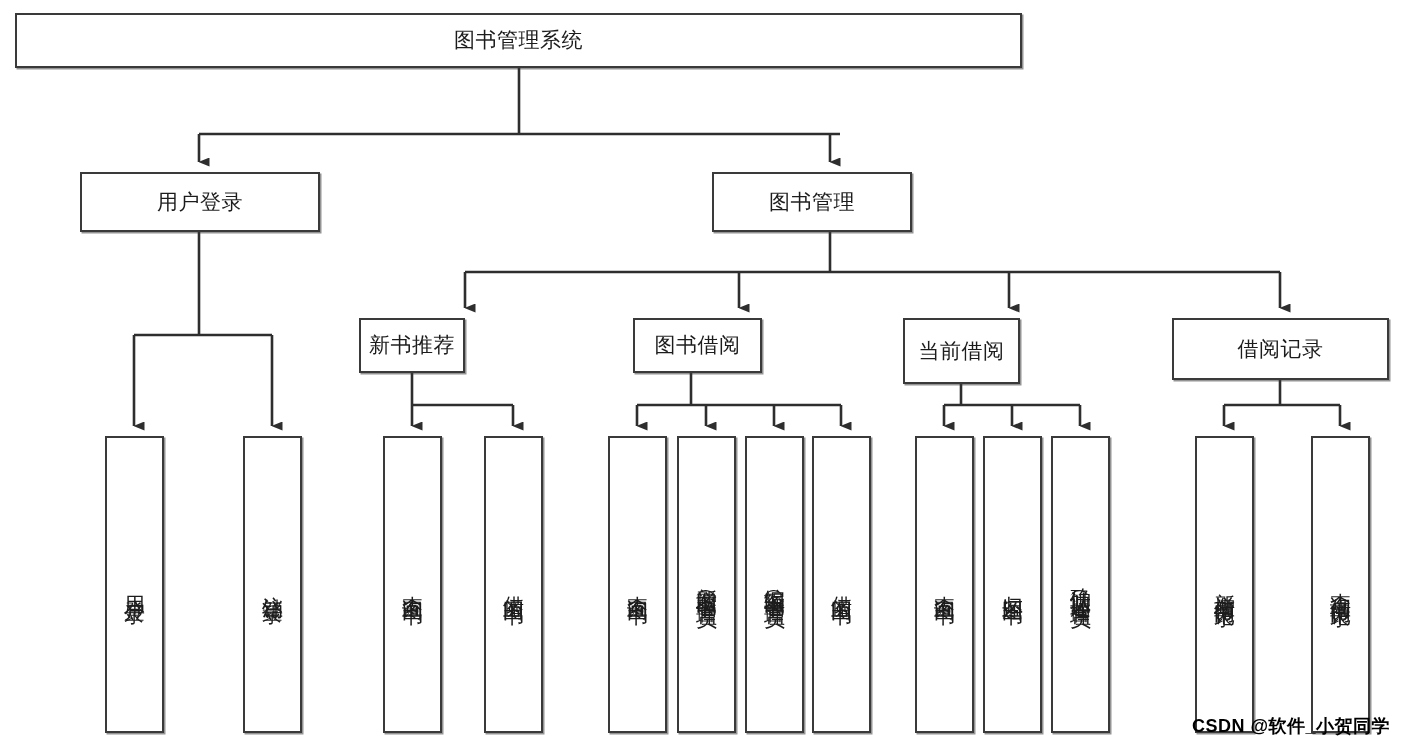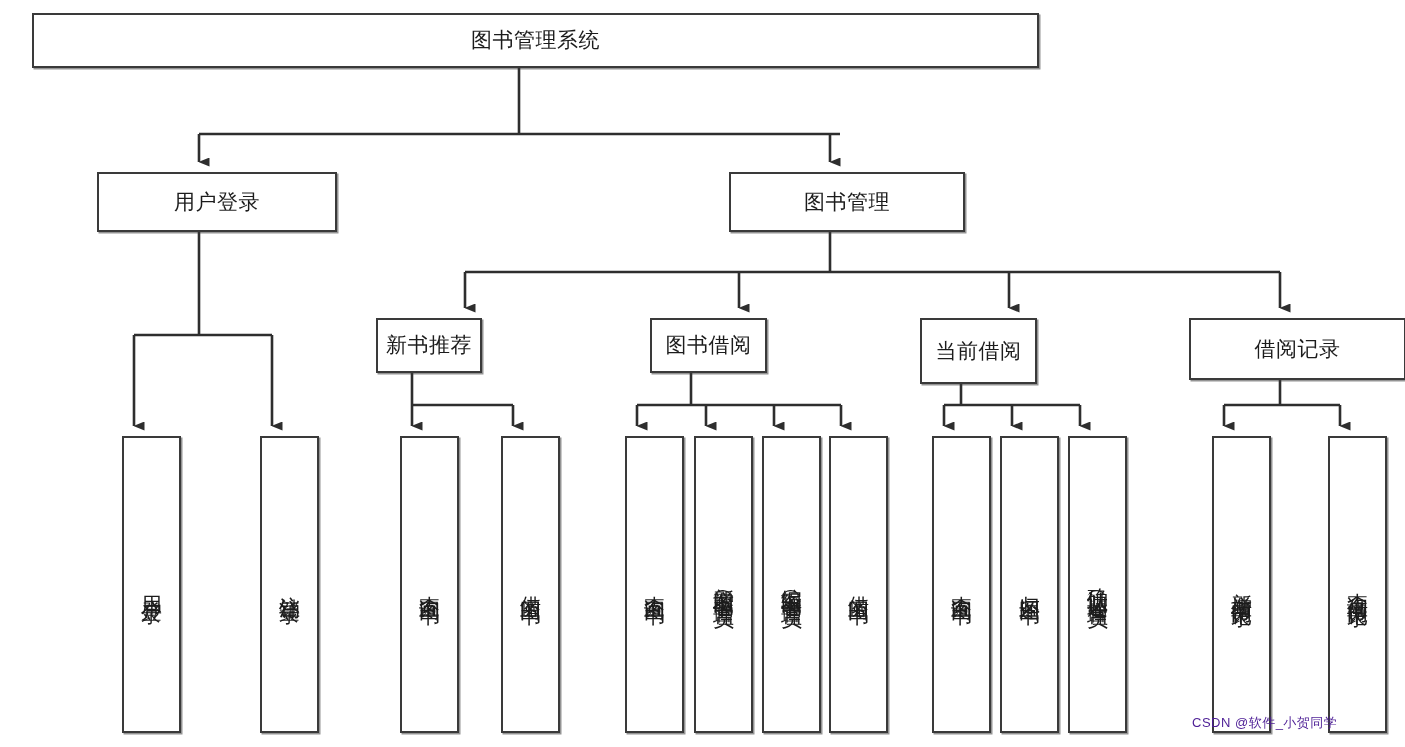--- a/index.html
+++ b/index.html
@@ -29,43 +29,43 @@
   .node-box {
     position: absolute;
     box-sizing: border-box;
     background: #ffffff;
     border: 2px solid #3a3a3a;
     box-shadow: 1.5px 1.5px 0 rgba(60,60,60,0.55);
     display: flex;
     align-items: center;
     justify-content: center;
     overflow: hidden;
-    margin-left: 17px;
   }
   .node-label {
     color: #1c1c1c;
     font-size: 21px;
     line-height: 1.15;
     letter-spacing: 0.5px;
     white-space: nowrap;
     text-align: center;
   }
   .node-label.vertical {
     writing-mode: vertical-rl;
     text-orientation: upright;
     letter-spacing: 3px;
     font-size: 21px;
   }
   .watermark {
     position: absolute;
-    color: #4c1d95;
-    font-size: 13px;
+    color: #000000;
+    font-size: 18px;
     white-space: nowrap;
     letter-spacing: 0.5px;
     pointer-events: none;
+    font-weight: bold;
   }
 </style>
 </head>
 <body>
 
 <div id="diagram-root">
 
   <svg class="diagram-canvas" viewBox="0 0 1405 747">
     <defs>
       <marker id="arrowhead" markerWidth="9" markerHeight="11" refX="4.5" refY="10.5" orient="auto" markerUnits="userSpaceOnUse">
@@ -117,29 +117,29 @@
   </svg>
 
   <div class="node-box" style="left:15px; top:13px; width:1007px; height:55px;">
     <span class="node-label">图书管理系统</span>
   </div>
 
   <div class="node-box" style="left:80px; top:172px; width:240px; height:60px;">
     <span class="node-label">用户登录</span>
   </div>
 
-  <div class="node-box" style="left:712px; top:172px; width:236px; height:60px;">
+  <div class="node-box" style="left:712px; top:172px; width:200px; height:60px;">
     <span class="node-label">图书管理</span>
   </div>
 
   <div class="node-box" style="left:359px; top:318px; width:106px; height:55px;">
     <span class="node-label">新书推荐</span>
   </div>
 
-  <div class="node-box" style="left:633px; top:318px; width:117px; height:55px;">
+  <div class="node-box" style="left:633px; top:318px; width:129px; height:55px;">
     <span class="node-label">图书借阅</span>
   </div>
 
   <div class="node-box" style="left:903px; top:318px; width:117px; height:66px;">
     <span class="node-label">当前借阅</span>
   </div>
 
   <div class="node-box" style="left:1172px; top:318px; width:217px; height:62px;">
     <span class="node-label">借阅记录</span>
   </div>

